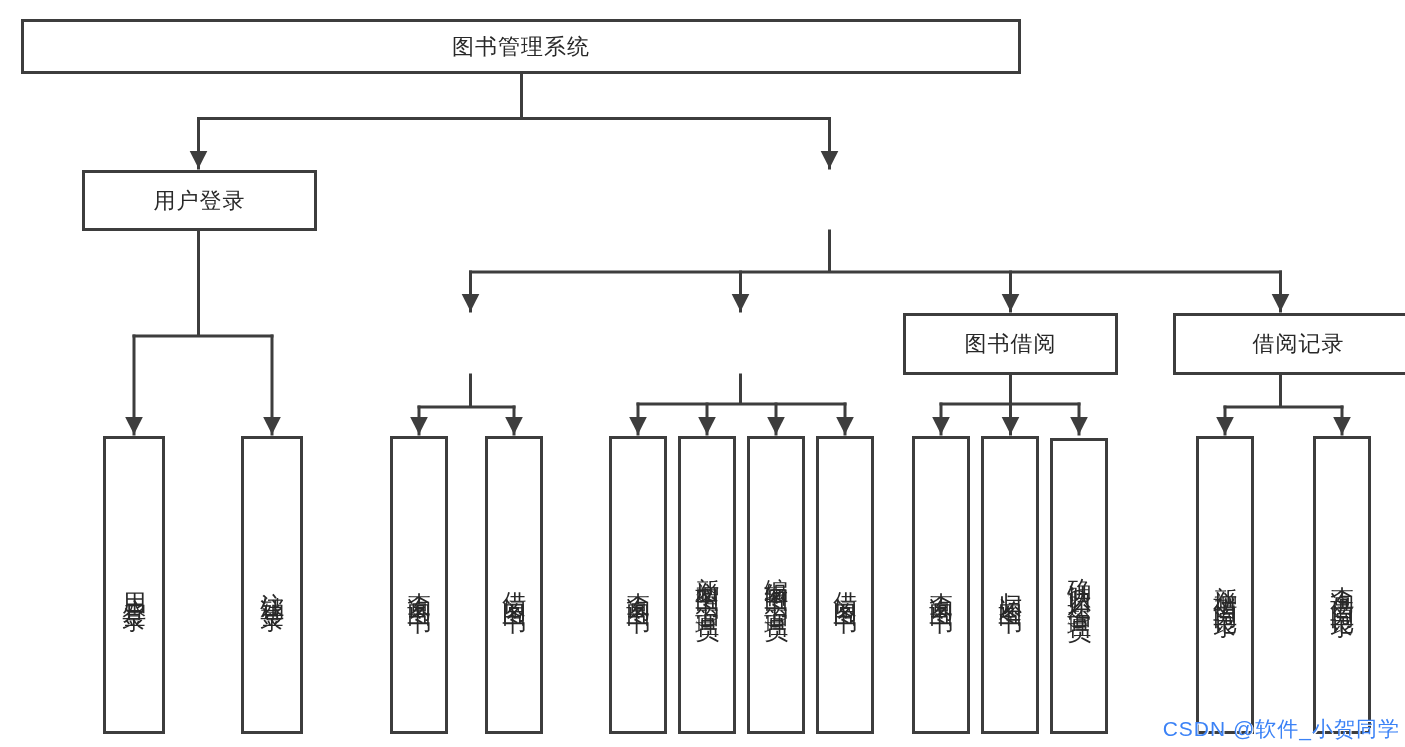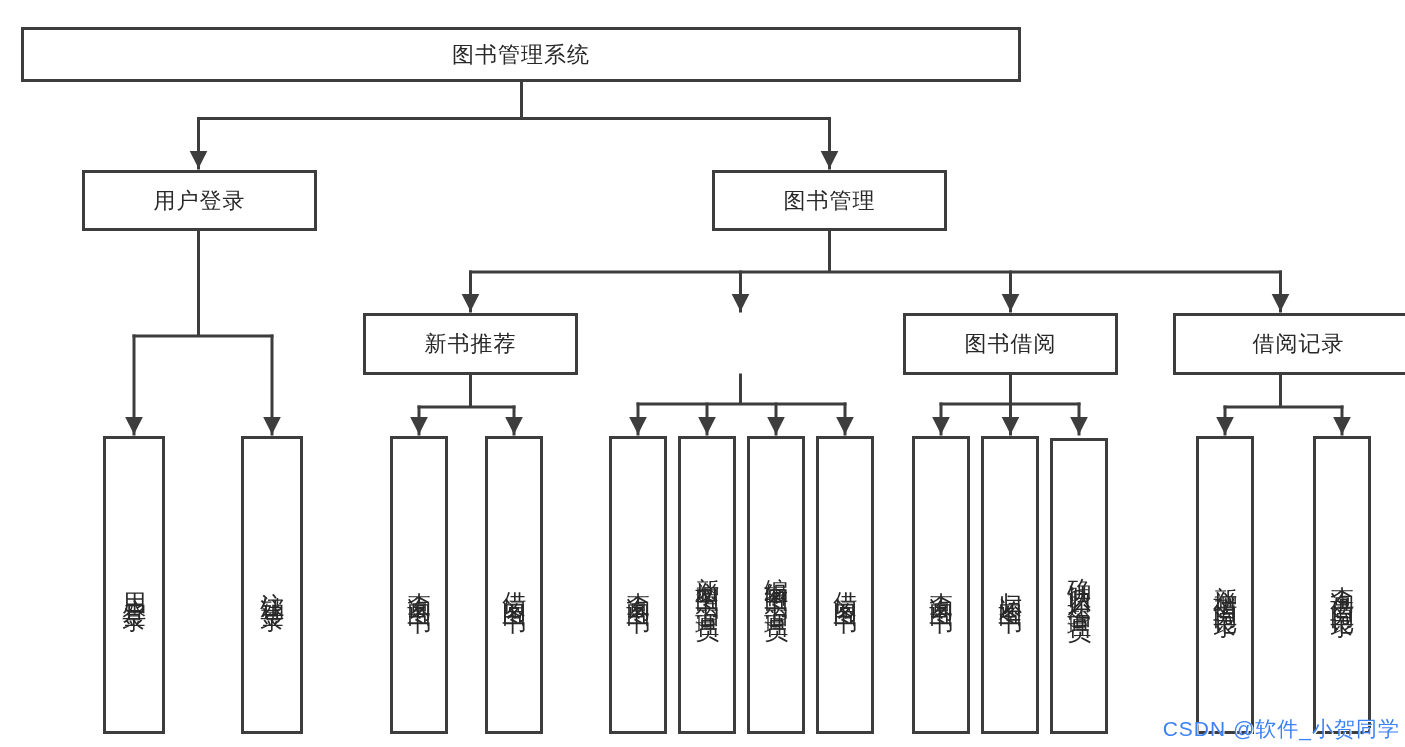--- a/index.html
+++ b/index.html
@@ -84,34 +84,28 @@
       <line x1="941" y1="404" x2="941" y2="434" marker-end="url(#arw)"></line>
       <line x1="1010.5" y1="404" x2="1010.5" y2="434" marker-end="url(#arw)"></line>
       <line x1="1079" y1="404" x2="1079" y2="434" marker-end="url(#arw)"></line>
 
       <path d="M1280.5,375 V407 M1225,407 H1342"></path>
       <line x1="1225" y1="407" x2="1225" y2="434" marker-end="url(#arw)"></line>
       <line x1="1342" y1="407" x2="1342" y2="434" marker-end="url(#arw)"></line>
     </g>
   </svg>
 
-  <div class="box hbox" style="left:21px; top:27px; width:1000px; height:55px;">
+  <div class="box hbox" style="left:21px; top:19px; width:1000px; height:55px;">
     <span>图书管理系统</span>
   </div>
 
   <div class="box hbox" style="left:82px; top:170px; width:235px; height:61px;">
     <span>用户登录</span>
   </div>
-  <div class="box hbox" style="left:712px; top:170px; width:235px; height:61px;">
-    <span>图书管理</span>
-  </div>
 
-  <div class="box hbox" style="left:363px; top:313px; width:215px; height:62px;">
-    <span>新书推荐</span>
-  </div>
   <div class="box hbox" style="left:903px; top:313px; width:215px; height:62px;">
     <span>图书借阅</span>
   </div>
   <div class="box hbox" style="left:1173px; top:313px; width:251px; height:62px;">
     <span>借阅记录</span>
   </div>
 
   <div class="box vbox" style="left:103px; top:436px; width:62px; height:298px;">
     <span>用户登录</span>
   </div>

